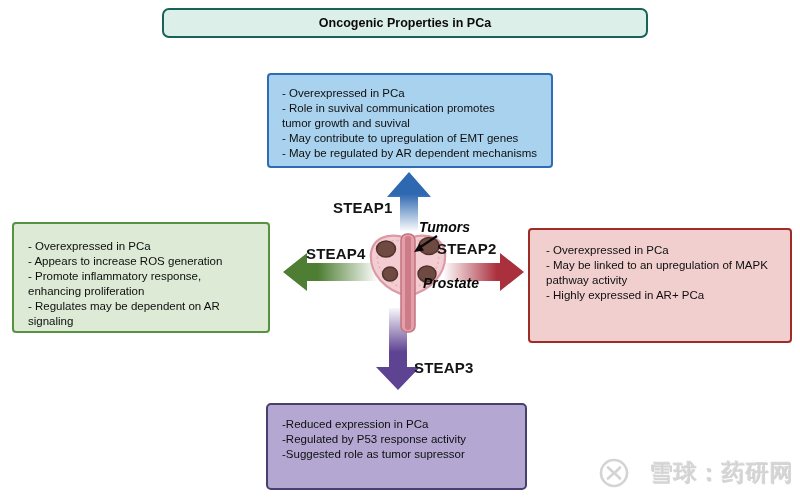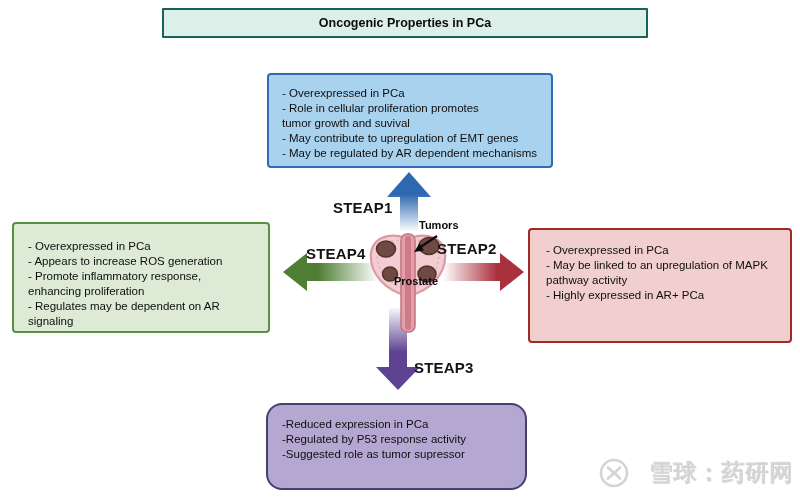--- a/index.html
+++ b/index.html
@@ -4,41 +4,41 @@
 <style>
   html,body{margin:0;padding:0;background:#fff;}
   .canvas{
     position:relative;width:800px;height:501px;background:#ffffff;overflow:hidden;
     font-family:"Liberation Sans","DejaVu Sans",sans-serif;color:#111;
   }
   .abs{position:absolute;}
   
   .title-box{
     left:162px;top:8px;width:486px;height:30px;box-sizing:border-box;
-    background:#ddefe9;border:2px solid #17635a;border-radius:1px;
+    background:#ddefe9;border:2px solid #17635a;border-radius:7px;
     display:flex;align-items:center;justify-content:center;
     font-weight:bold;font-size:12.5px;color:#0b0b0b;
   }
   
   .info-box{box-sizing:border-box;border-radius:4px;font-size:11.5px;line-height:15px;color:#0e0e0e;}
   .info-box .ln{white-space:nowrap;}
   .box-steap1{left:267px;top:73px;width:286px;height:95px;background:#a9d2ef;border:2px solid #2e6cb5;padding:11px 10px 0 13px;}
   .box-steap4{left:12px;top:222px;width:258px;height:111px;background:#dcead6;border:2px solid #56923f;padding:15px 8px 0 14px;}
   .box-steap2{left:528px;top:228px;width:264px;height:115px;background:#f2cfcf;border:2px solid #9e2b26;padding:13px 8px 0 16px;}
-  .box-steap3{left:266px;top:403px;width:261px;height:87px;background:#b4a8d3;border:2px solid #46406e;padding:12px 8px 0 14px;border-radius:16px;}
+  .box-steap3{left:266px;top:403px;width:261px;height:87px;background:#b4a8d3;border:2px solid #46406e;padding:12px 8px 0 14px;border-radius:5px;}
   
   .steap-label{font-weight:bold;font-size:15px;color:#141414;letter-spacing:.2px;white-space:nowrap;}
   .lbl-steap1{left:333px;top:199px;}
   .lbl-steap2{left:437px;top:240px;}
   .lbl-steap3{left:414px;top:359px;}
   .lbl-steap4{left:306px;top:245px;}
   
-  .organ-label{font-weight:bold;font-size:11px;color:#0a0a0a;white-space:nowrap;}
+  .organ-label{font-weight:bold;font-size:14px;color:#0a0a0a;white-space:nowrap;font-style:italic;}
   .lbl-tumors{left:419px;top:219px;}
-  .lbl-prostate{left:394px;top:275px;}
+  .lbl-prostate{left:423px;top:275px;}
   
   .overlay{left:0;top:0;width:800px;height:501px;pointer-events:none;}
   
   .watermark{
     left:598px;top:457px;display:flex;align-items:center;gap:20px;
     color:#d4d4d4;
   }
   .watermark .wm-text{
     font-size:23px;letter-spacing:1px;font-weight:bold;
     text-shadow:1px 1px 0 #ffffff,-1px -1px 0 rgba(150,150,150,.35);
@@ -49,21 +49,21 @@
 <body>
 
 <div class="canvas">
 
   <div class="abs title-box">
     <span>Oncogenic Properties in PCa</span>
   </div>
 
   <div class="abs info-box box-steap1">
     <div class="ln">- Overexpressed in PCa</div>
-    <div class="ln">- Role in cellular proliferation promotes</div>
+    <div class="ln">- Role in suvival communication promotes</div>
     <div class="ln">tumor growth and suvival</div>
     <div class="ln">- May contribute to upregulation of EMT genes</div>
     <div class="ln">- May be regulated by AR dependent mechanisms</div>
   </div>
 
   <div class="abs info-box box-steap4">
     <div class="ln">- Overexpressed in PCa</div>
     <div class="ln">- Appears to increase ROS generation</div>
     <div class="ln">- Promote inflammatory response,</div>
     <div class="ln">enhancing proliferation</div>

